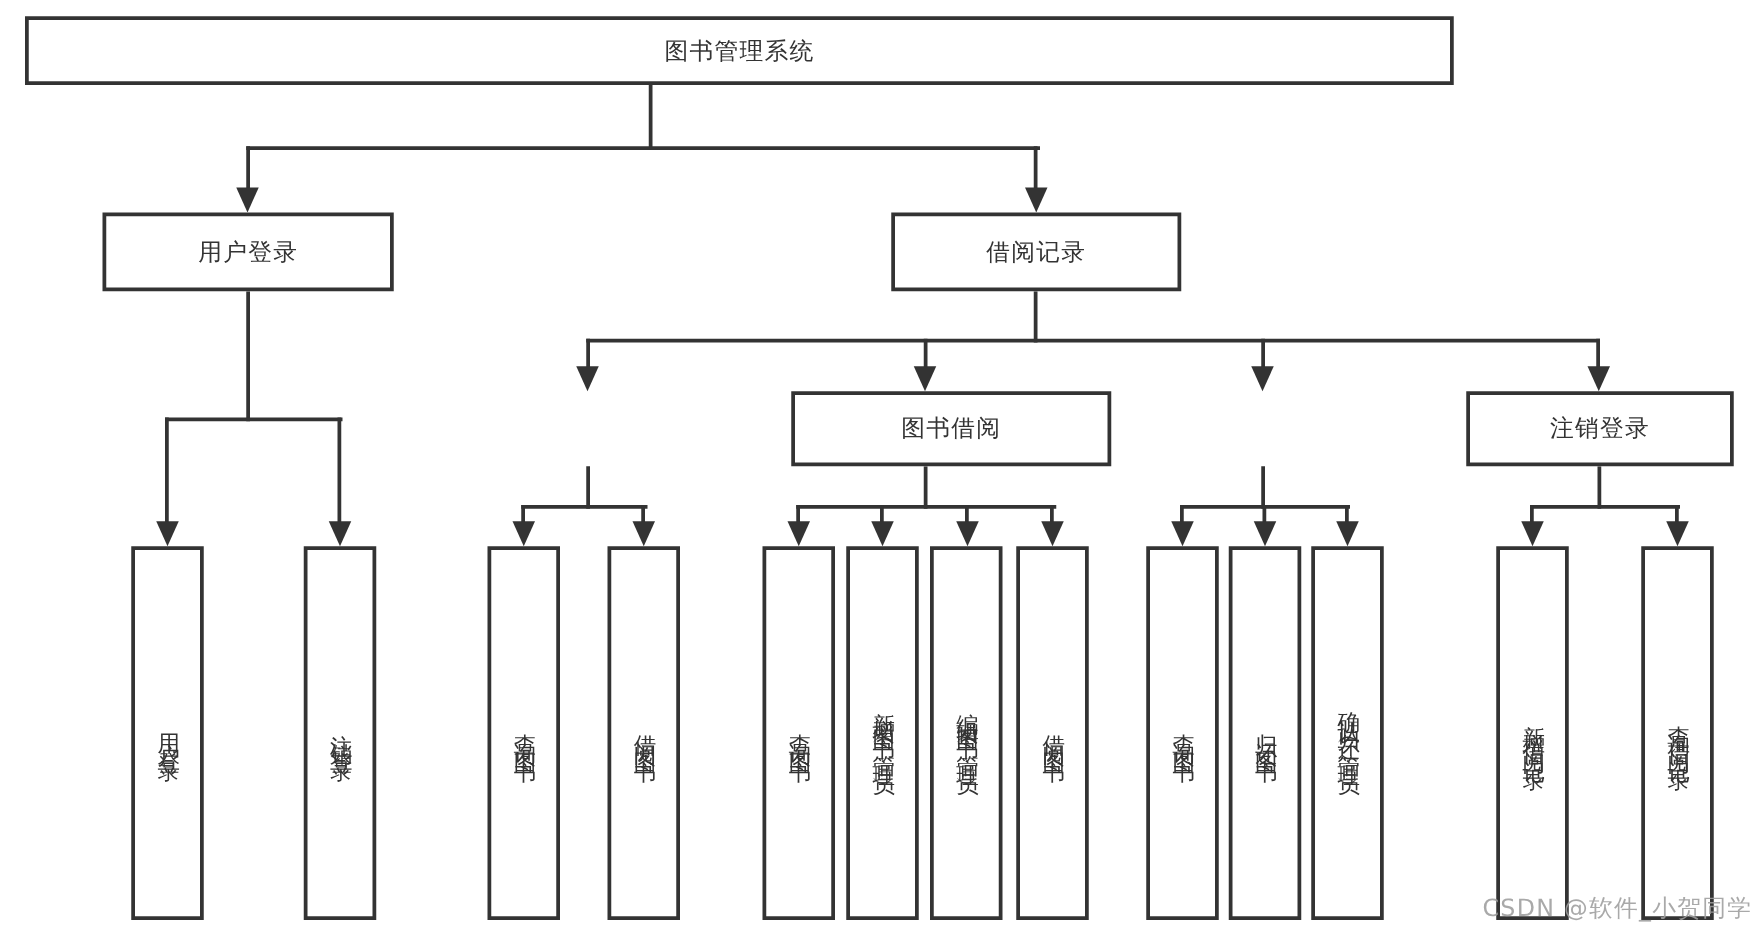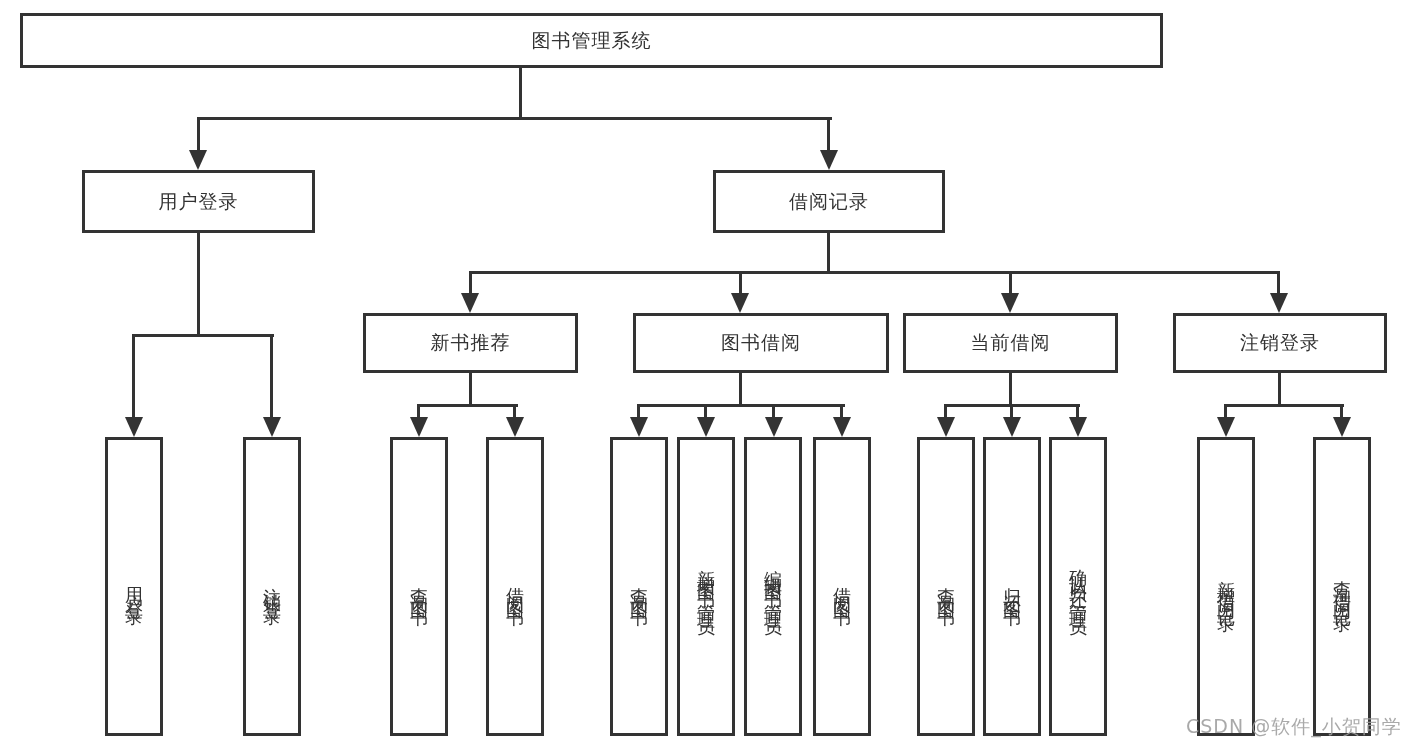--- a/index.html
+++ b/index.html
@@ -75,23 +75,21 @@
   <div class="h" style="left:469px;top:271px;width:811px"></div>
   <div class="v" style="left:469px;top:271px;height:26px"></div>
   <div class="arrow" style="left:461px;top:293px"></div>
   <div class="v" style="left:739px;top:271px;height:26px"></div>
   <div class="arrow" style="left:731px;top:293px"></div>
   <div class="v" style="left:1009px;top:271px;height:26px"></div>
   <div class="arrow" style="left:1001px;top:293px"></div>
   <div class="v" style="left:1277px;top:271px;height:26px"></div>
   <div class="arrow" style="left:1270px;top:293px"></div>
 
-  <div class="box" style="left:363px;top:313px;width:215px;height:60px">新书推荐</div>
   <div class="box" style="left:633px;top:313px;width:256px;height:60px">图书借阅</div>
-  <div class="box" style="left:903px;top:313px;width:215px;height:60px">当前借阅</div>
   <div class="box" style="left:1173px;top:313px;width:214px;height:60px">注销登录</div>
 
   <div class="v" style="left:469px;top:373px;height:34px"></div>
   <div class="h" style="left:417px;top:404px;width:101px"></div>
   <div class="v" style="left:417px;top:404px;height:20px"></div>
   <div class="arrow" style="left:410px;top:417px"></div>
   <div class="v" style="left:513px;top:404px;height:20px"></div>
   <div class="arrow" style="left:506px;top:417px"></div>
 
   <div class="v" style="left:739px;top:373px;height:34px"></div>

